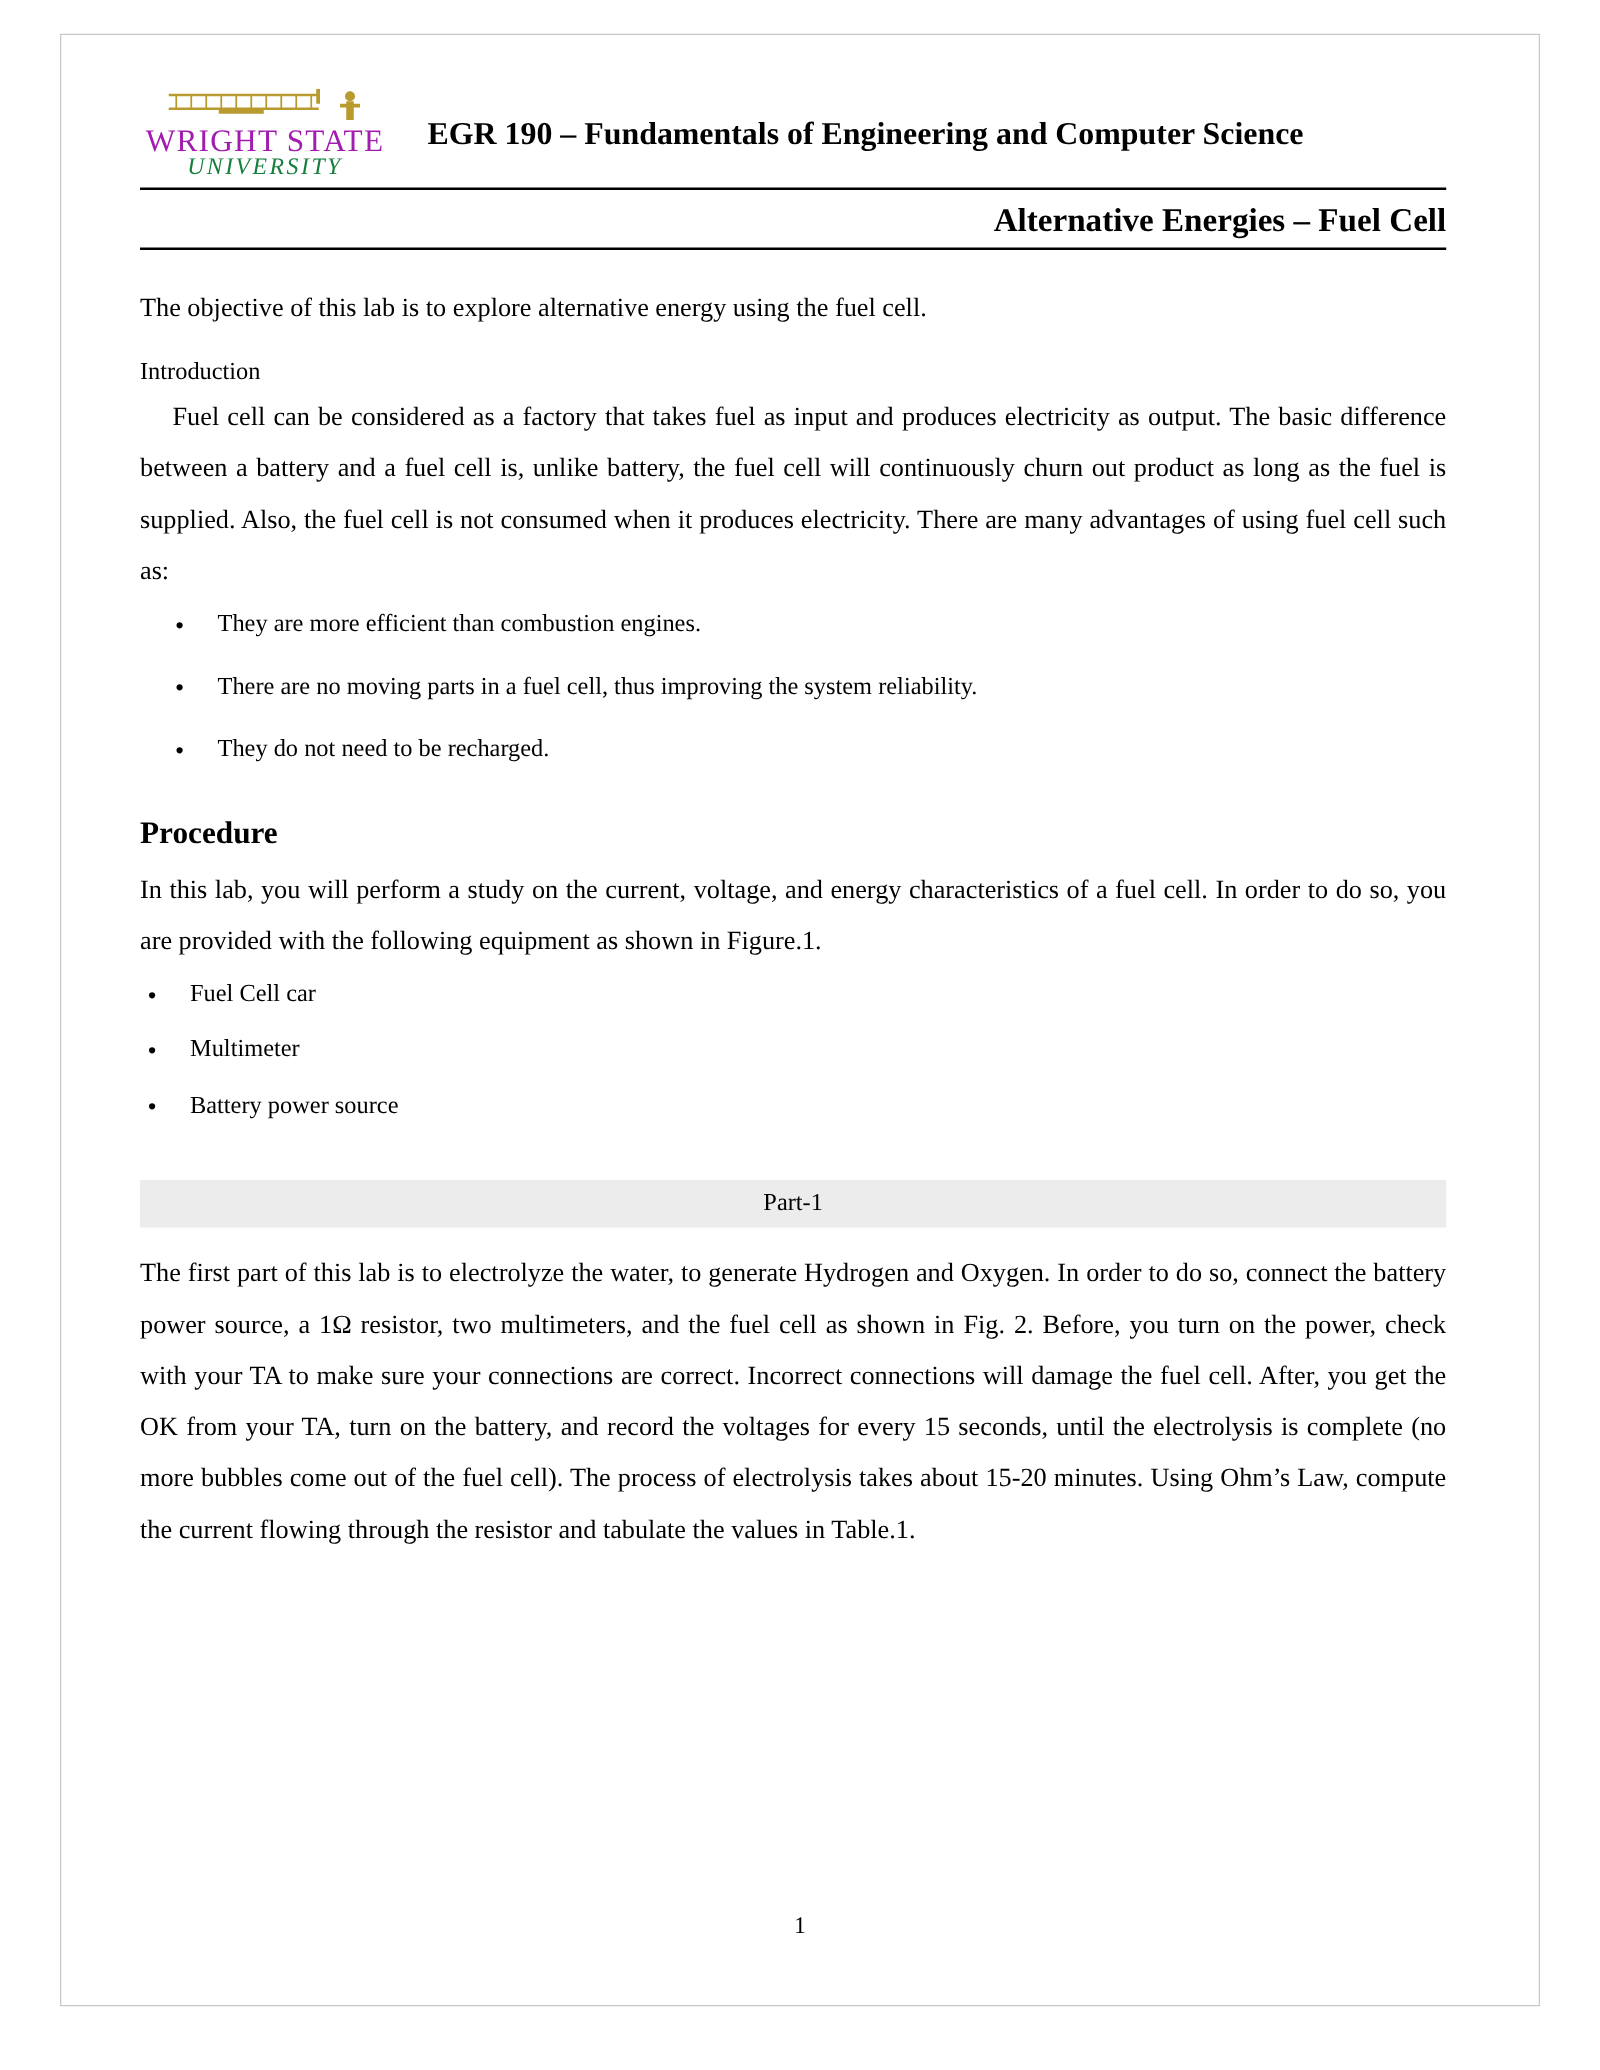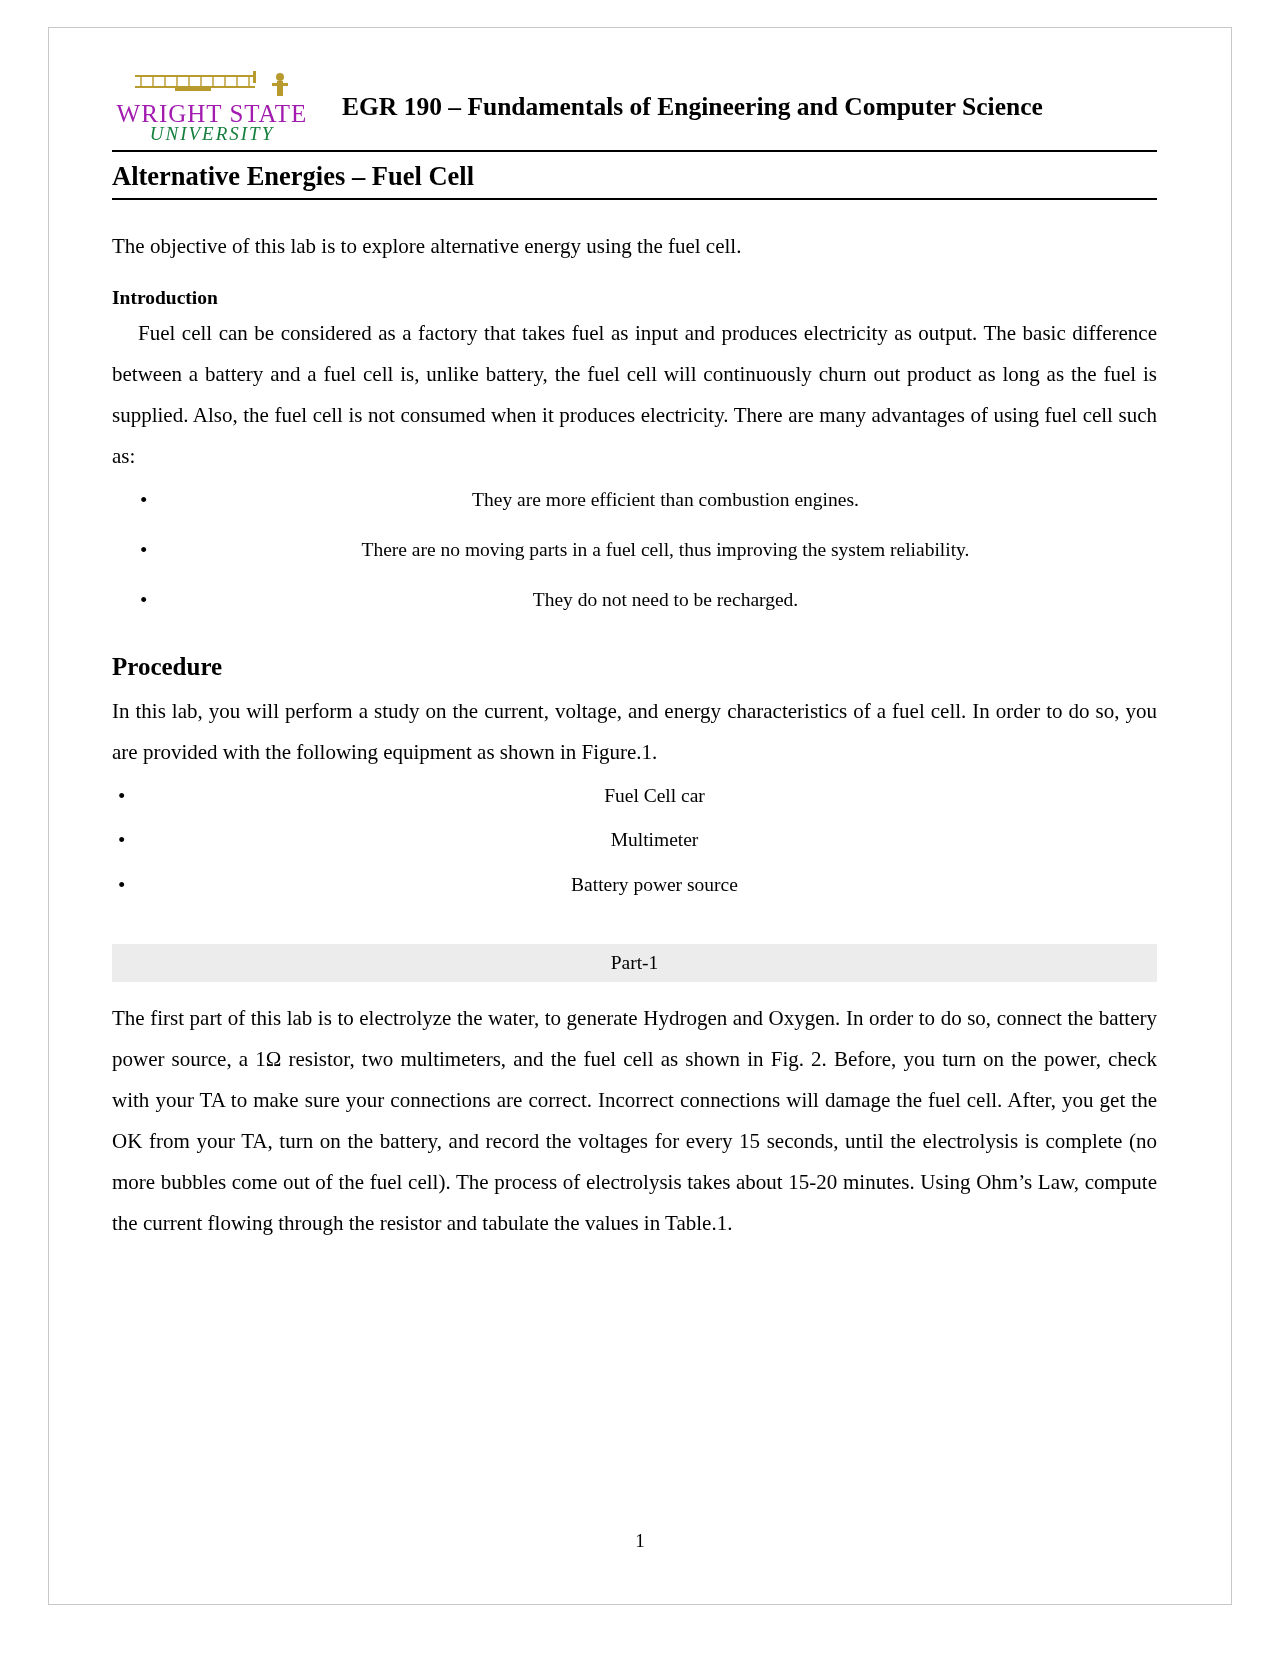--- a/index.html
+++ b/index.html
@@ -67,21 +67,21 @@
     font-size: 25.5px;
     font-weight: bold;
     padding-left: 30px;
     white-space: nowrap;
   }
   .rule-thick {
     border-top: 2.5px solid #000;
     margin-top: 2px;
   }
   .doc-title {
-    text-align: left;
+    text-align: right;
     font-size: 26.5px;
     font-weight: bold;
     padding: 9px 0 6px 0;
   }
   .rule-thin {
     border-top: 2px solid #000;
     margin-bottom: 26px;
   }
 
   
@@ -89,36 +89,35 @@
     font-size: 21px;
     line-height: 1.95;
     margin: 0 0 6px 0;
     text-align: justify;
   }
   p.objective {
     margin-bottom: 20px;
   }
   h3.sec {
     font-size: 19.5px;
-    font-weight: bold;
+    font-weight: normal;
     margin: 0 0 4px 0;
   }
   h2.sec-big {
     font-size: 25px;
     font-weight: bold;
     margin: 38px 0 10px 0;
   }
   .indent {
     text-indent: 26px;
   }
   ul.bullets {
     list-style: none;
     margin: 8px 0 0 0;
     padding: 0;
-    text-align: center;
   }
   ul.bullets li {
     font-size: 19.5px;
     line-height: 1.55;
     margin-bottom: 20px;
     padding-left: 62px;
     position: relative;
   }
   ul.bullets li::before {
     content: "\2022";

